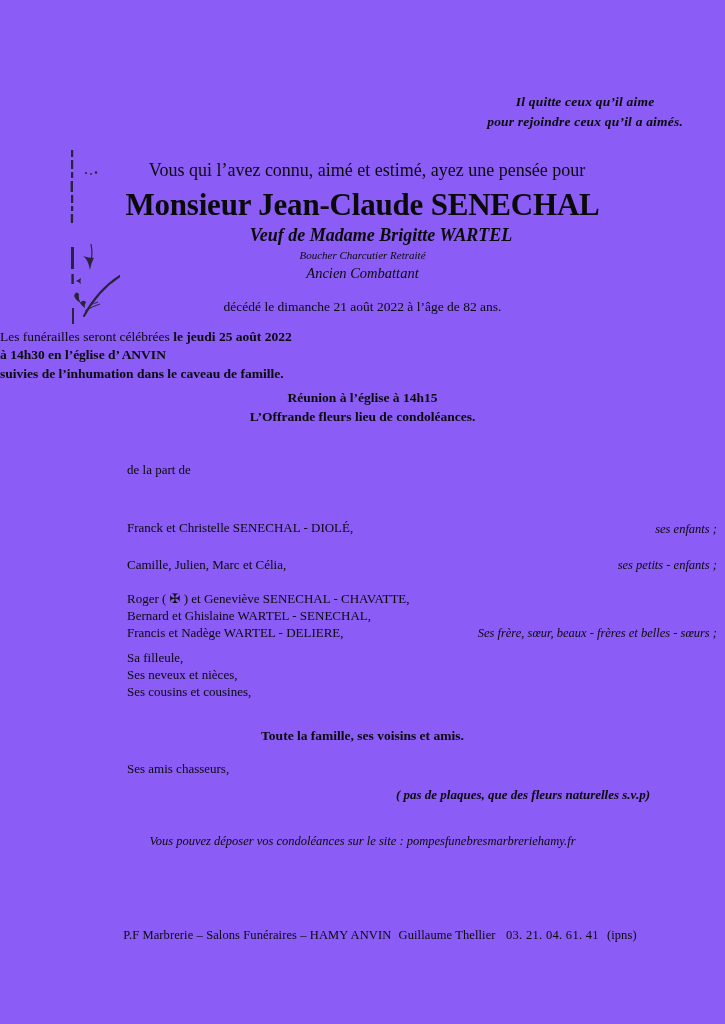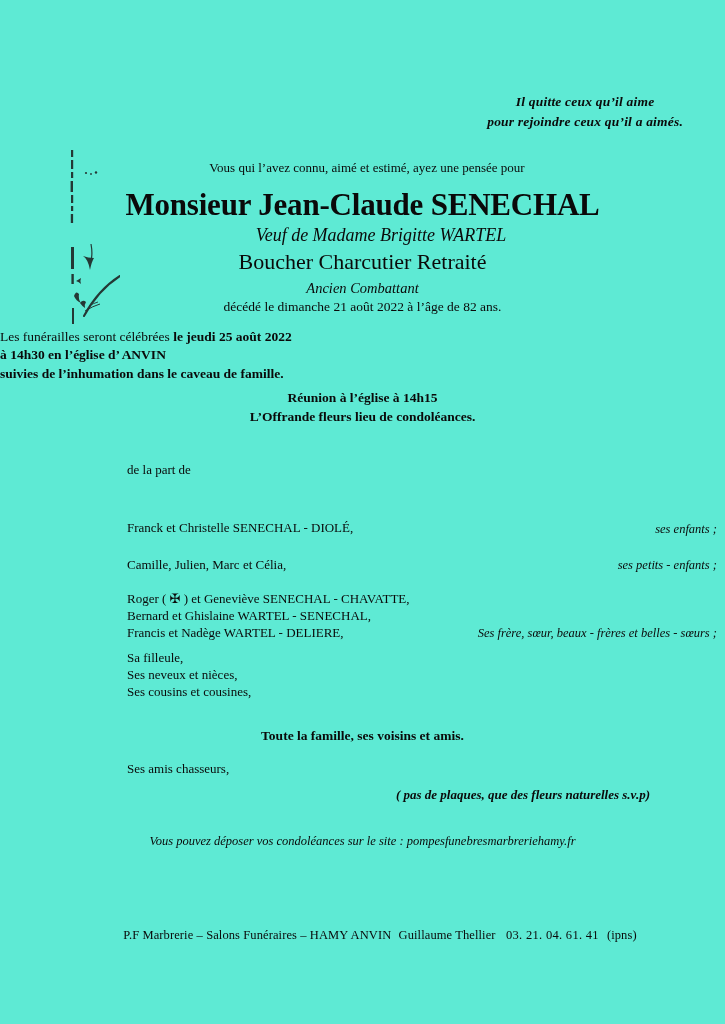--- a/index.html
+++ b/index.html
@@ -12,21 +12,21 @@
     height: 1024px;
     position: relative;
     font-family: "Liberation Serif", "DejaVu Serif", serif;
     color: #0a0a0a;
     overflow: hidden;
   }
 
   .page {
     position: absolute;
     inset: 0;
-    background: #5eead4;
+    background: #8b5cf6;
   }
 
   
   .scan-marks {
     position: absolute;
     left: 58px;
     top: 148px;
     width: 62px;
     height: 180px;
     pointer-events: none;
@@ -46,48 +46,49 @@
     letter-spacing: .2px;
   }
 
   
   .intro {
     position: absolute;
     top: 160px;
     left: 0;
     right: 0;
     text-align: center;
-    font-size: 13px;
+    font-size: 18px;
     margin-left: 9px;
   }
 
   
   .name-block {
     position: absolute;
     top: 188px;
     left: 0;
     right: 0;
     text-align: center;
   }
   .deceased-name {
     font-size: 31px;
     font-weight: bold;
     letter-spacing: -0.2px;
     line-height: 1.12;
   }
   .spouse-line {
     font-size: 18px;
-    font-weight: normal;
+    font-weight: bold;
     font-style: italic;
     line-height: 1.3;
     margin-top: 1px;
     padding-left: 37px;
   }
   .occupation-line {
-    font-size: 22px;
+    font-size: 11px;
+    font-style: italic;
     line-height: 1.3;
     margin-top: 1px;
   }
   .veteran-line {
     font-size: 14.5px;
     font-style: italic;
     line-height: 1.3;
     margin-top: 2px;
   }
 

